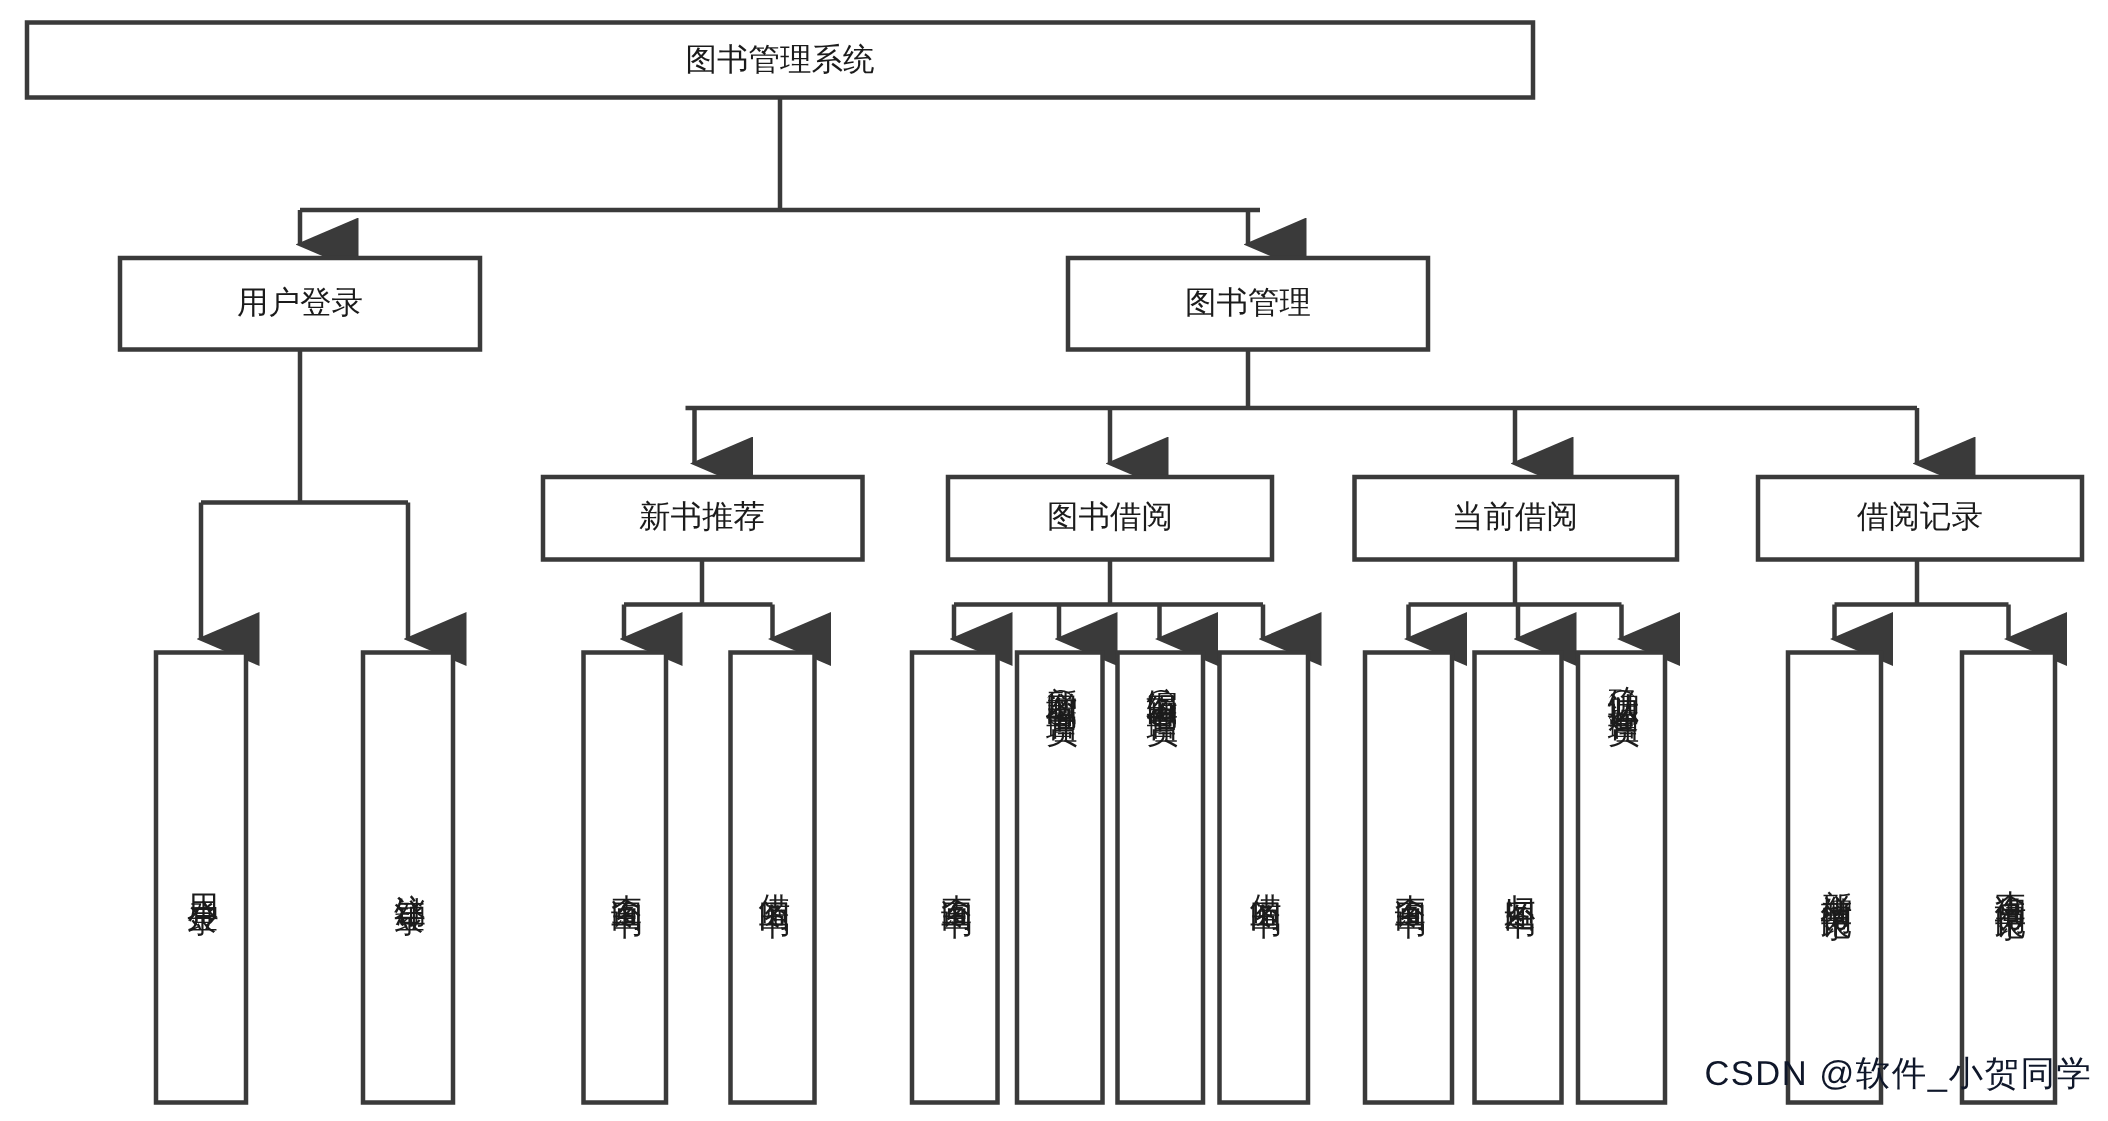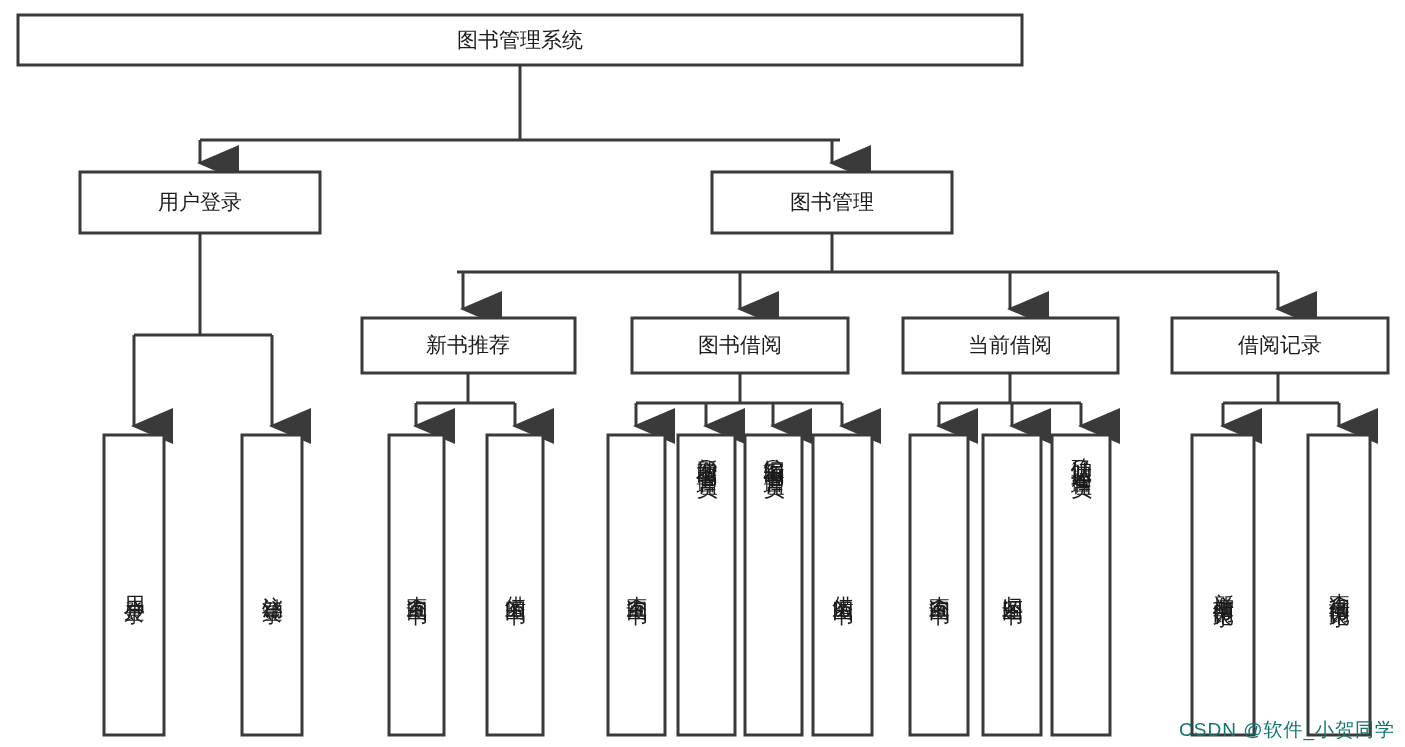--- a/index.html
+++ b/index.html
@@ -62,24 +62,24 @@
     font-size: 21px;
     line-height: 1.18;
     letter-spacing: 3px;
     color: #1b1b1b;
     white-space: nowrap;
     text-align: center;
   }
   .watermark {
     position: absolute;
     right: 10px;
-    bottom: 4px;
-    font-family: "Liberation Sans", "DejaVu Sans", sans-serif;
-    font-size: 19px;
-    color: #0f766e;
+    bottom: 16px;
+    font-family: "Liberation Sans", "DejaVu Sans", sans-serif;
+    font-size: 23px;
+    color: #0f172a;
     letter-spacing: 1px;
     white-space: nowrap;
     pointer-events: none;
   }
 </style>
 </head>
 <body>
 
 <div id="diagram-root">
 

